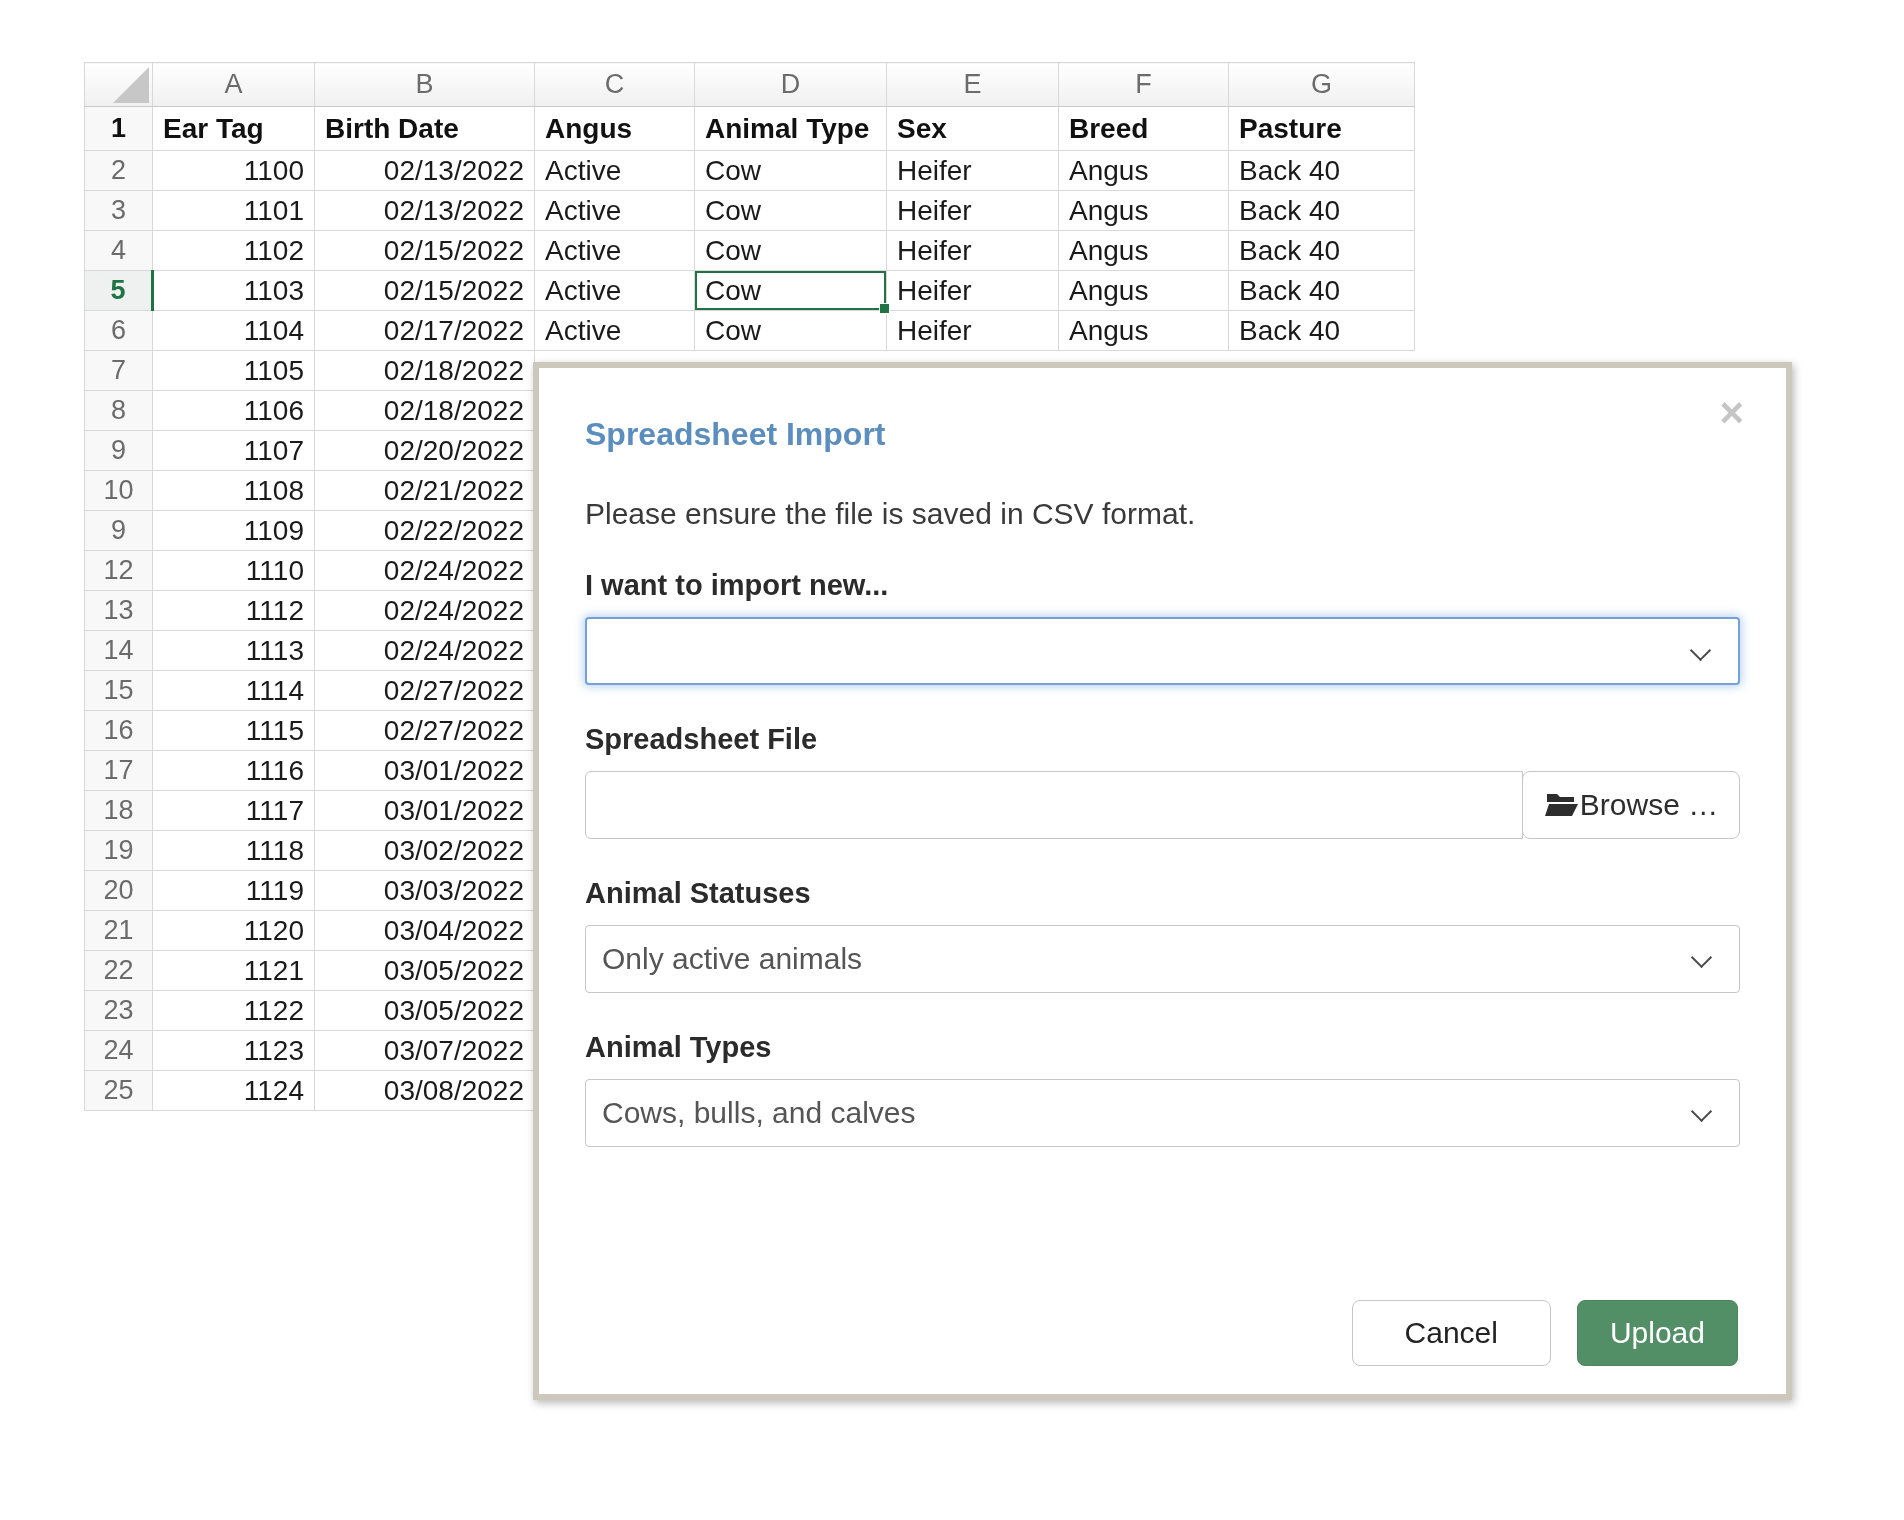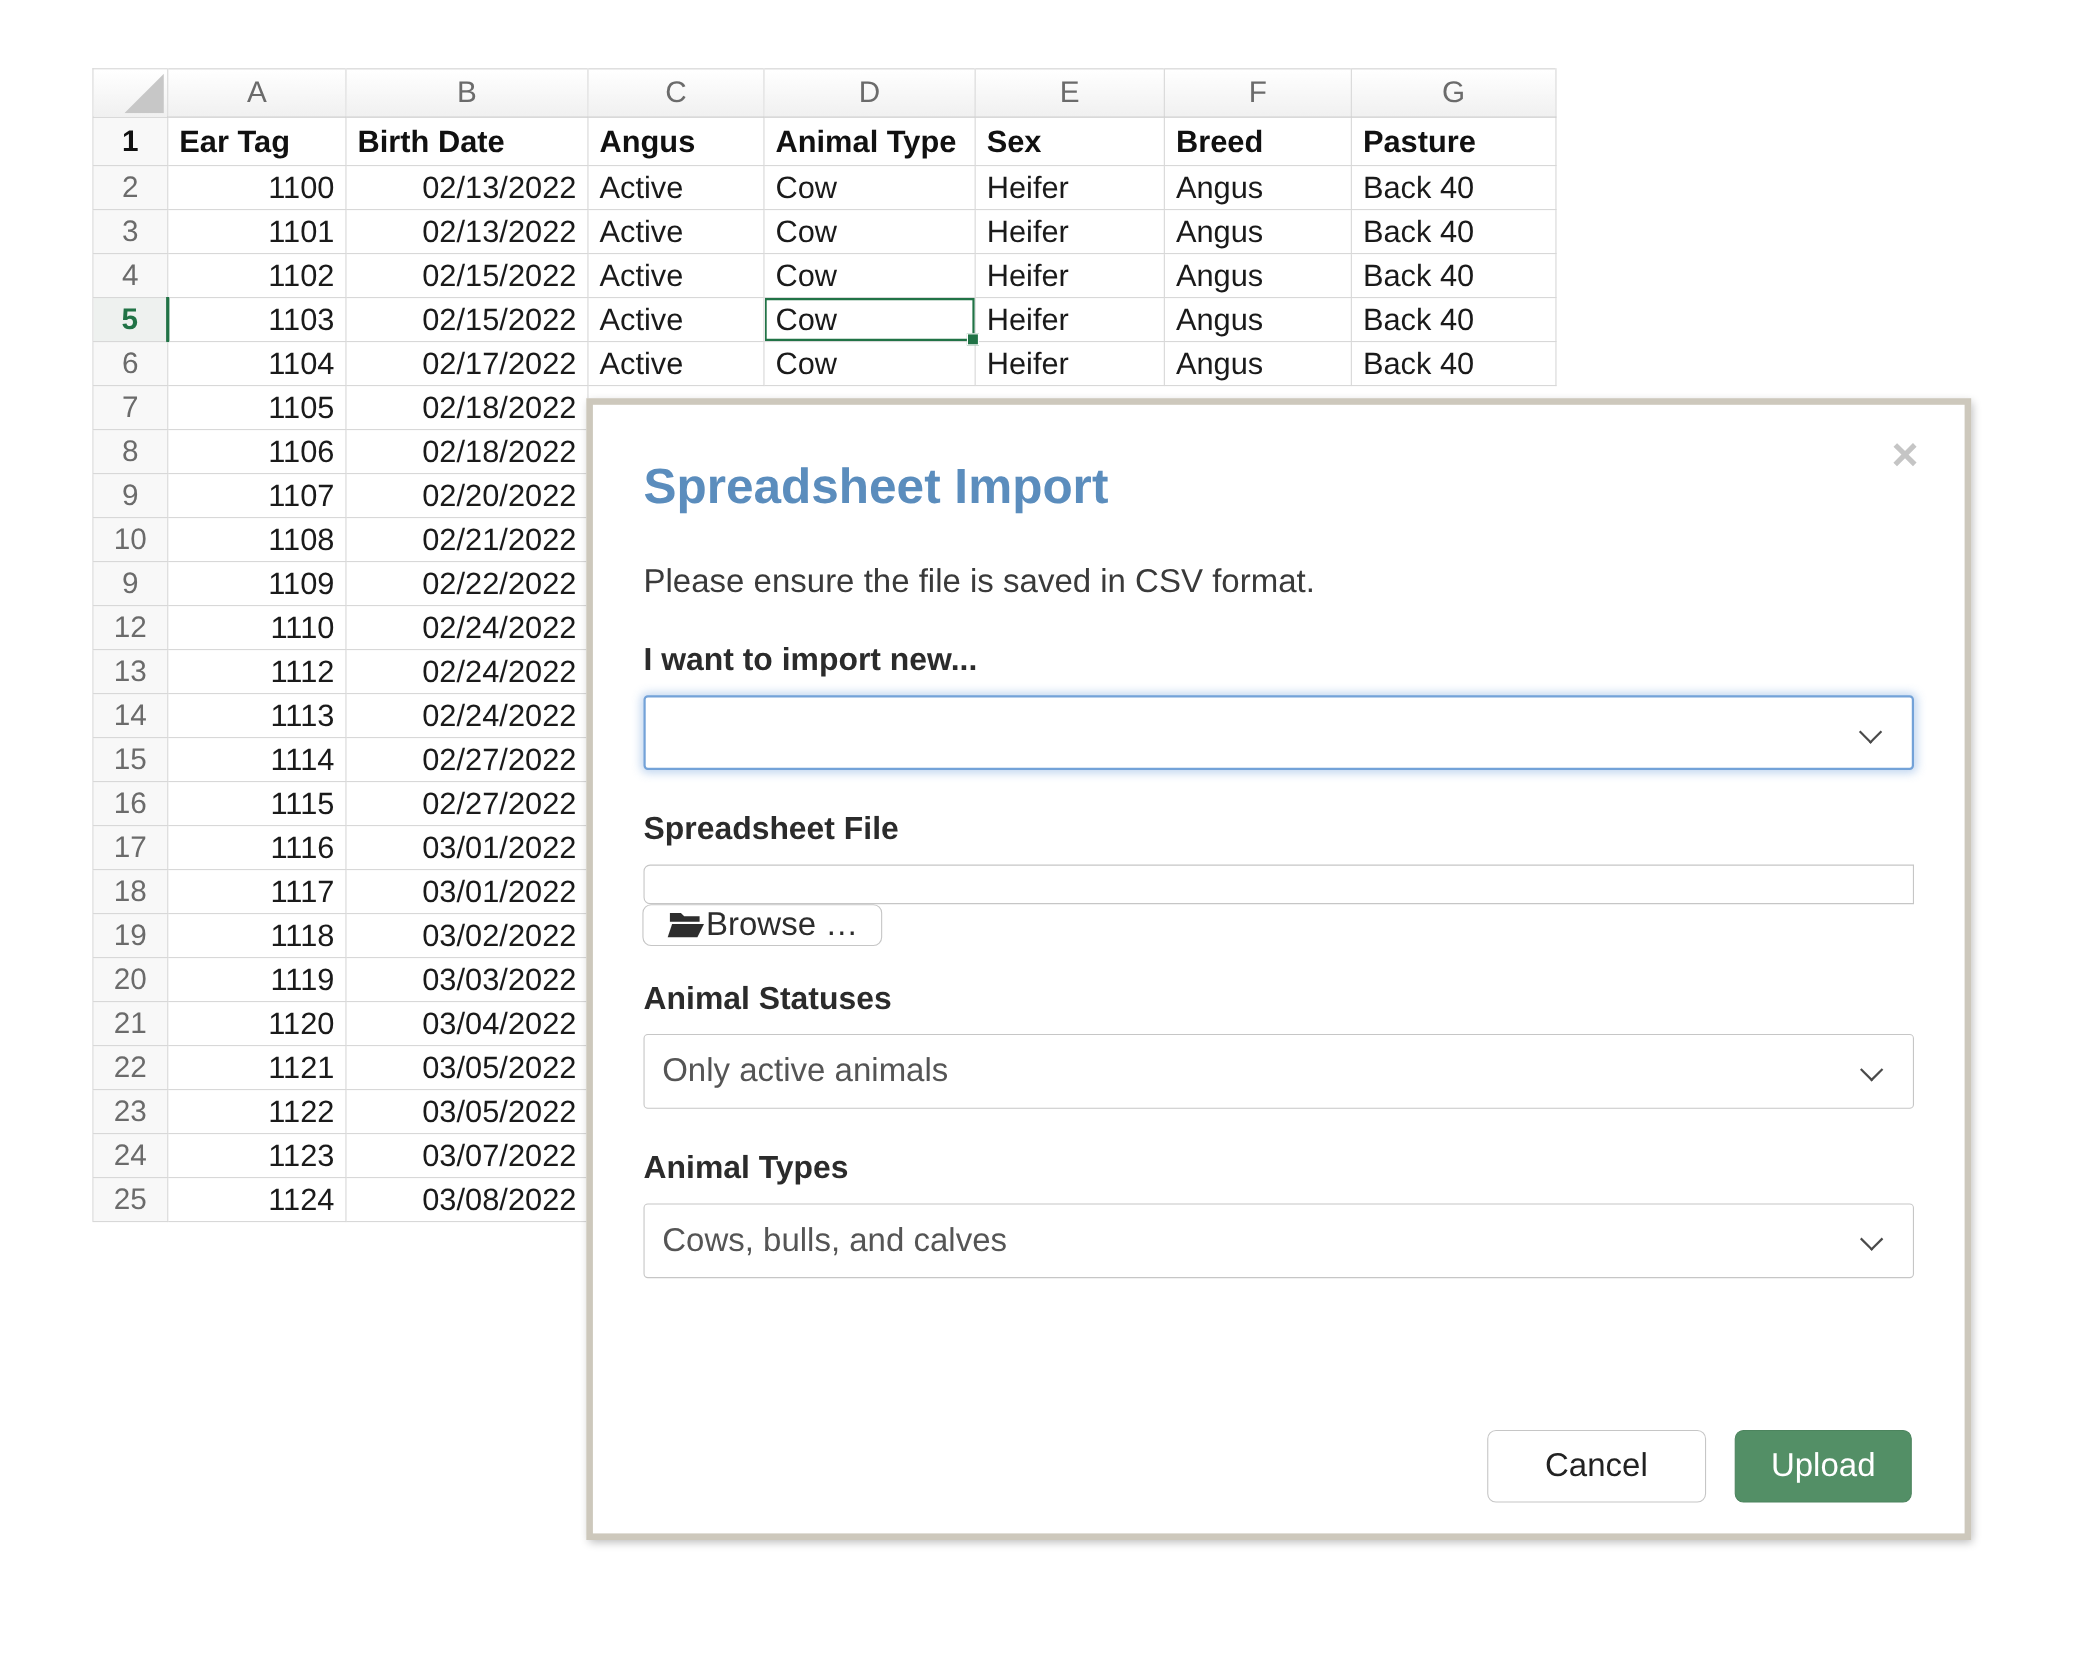--- a/index.html
+++ b/index.html
@@ -29,31 +29,31 @@
   td.selcell{position:relative;overflow:visible;box-shadow:inset 0 0 0 2px #217346;}
   td.selcell::after{content:"";position:absolute;right:-4px;bottom:-4px;width:9px;height:9px;
                     background:#217346;border:1px solid #fff;}
 
   
   .dialog{position:absolute;left:533px;top:362px;width:1259px;height:1038px;
           box-sizing:border-box;background:#fff;border:6px solid #cdc8bc;
           box-shadow:2px 3px 8px rgba(0,0,0,.28);padding:38px 46px;z-index:5;}
   .close{position:absolute;top:24px;right:42px;color:#c5c5c5;font-size:42px;
          font-weight:bold;line-height:1;cursor:default;}
-  .title{margin:10px 0 0 0;font-size:45px;font-weight:bold;color:#5b8dbd;}
+  .title{margin:10px 0 0 0;font-size:32px;font-weight:bold;color:#5b8dbd;}
   .instr{margin:44px 0 0 0;font-size:30px;color:#3a3a3a;}
   .lbl{margin-top:38px;font-size:29px;font-weight:bold;color:#2b2b2b;}
   .selectbox{position:relative;margin-top:15px;height:68px;box-sizing:border-box;
              border:1px solid #c6c6c6;border-radius:4px;background:#fff;
              display:flex;align-items:center;padding-left:16px;font-size:30px;color:#555;}
   .selectbox.focused{border:2px solid #73a2d8;box-shadow:0 0 9px 2px rgba(110,160,220,.45);}
   .chev{position:absolute;right:30px;top:24px;width:13px;height:13px;
         border-right:2px solid #4a4a4a;border-bottom:2px solid #4a4a4a;
         transform:rotate(45deg);}
-  .filerow{display:flex;margin-top:15px;height:68px;align-items:stretch;flex-direction:column;}
+  .filerow{display:flex;margin-top:15px;height:68px;align-items:stretch;}
   .fileinput{flex:1;box-sizing:border-box;border:1px solid #c6c6c6;border-radius:6px 0 0 6px;
              font-size:30px;padding:0 20px;outline:none;background:#fff;}
   .browse{box-sizing:border-box;width:218px;margin-left:-1px;background:#fff;
           border:1px solid #c6c6c6;border-radius:8px;display:flex;align-items:center;
           justify-content:center;font-size:30px;color:#2d2d2d;gap:2px;
           font-family:inherit;cursor:default;}
   .foldericon{display:flex;align-items:center;}
   .learnlink{display:inline-block;margin-top:44px;font-size:30px;color:#44855c;
              text-decoration:none;cursor:pointer;}
   .btnrow{position:absolute;right:48px;bottom:28px;display:flex;gap:26px;}

